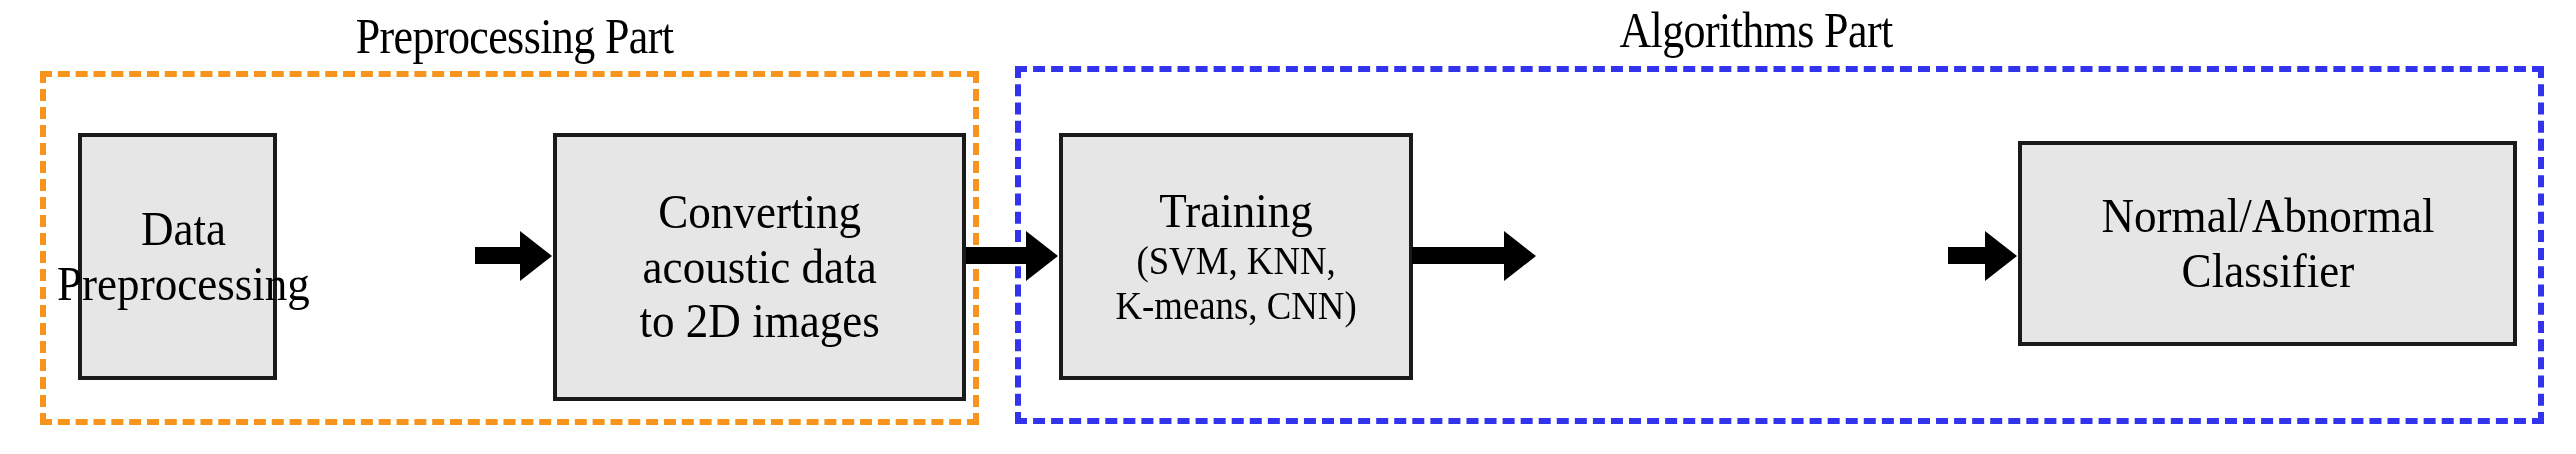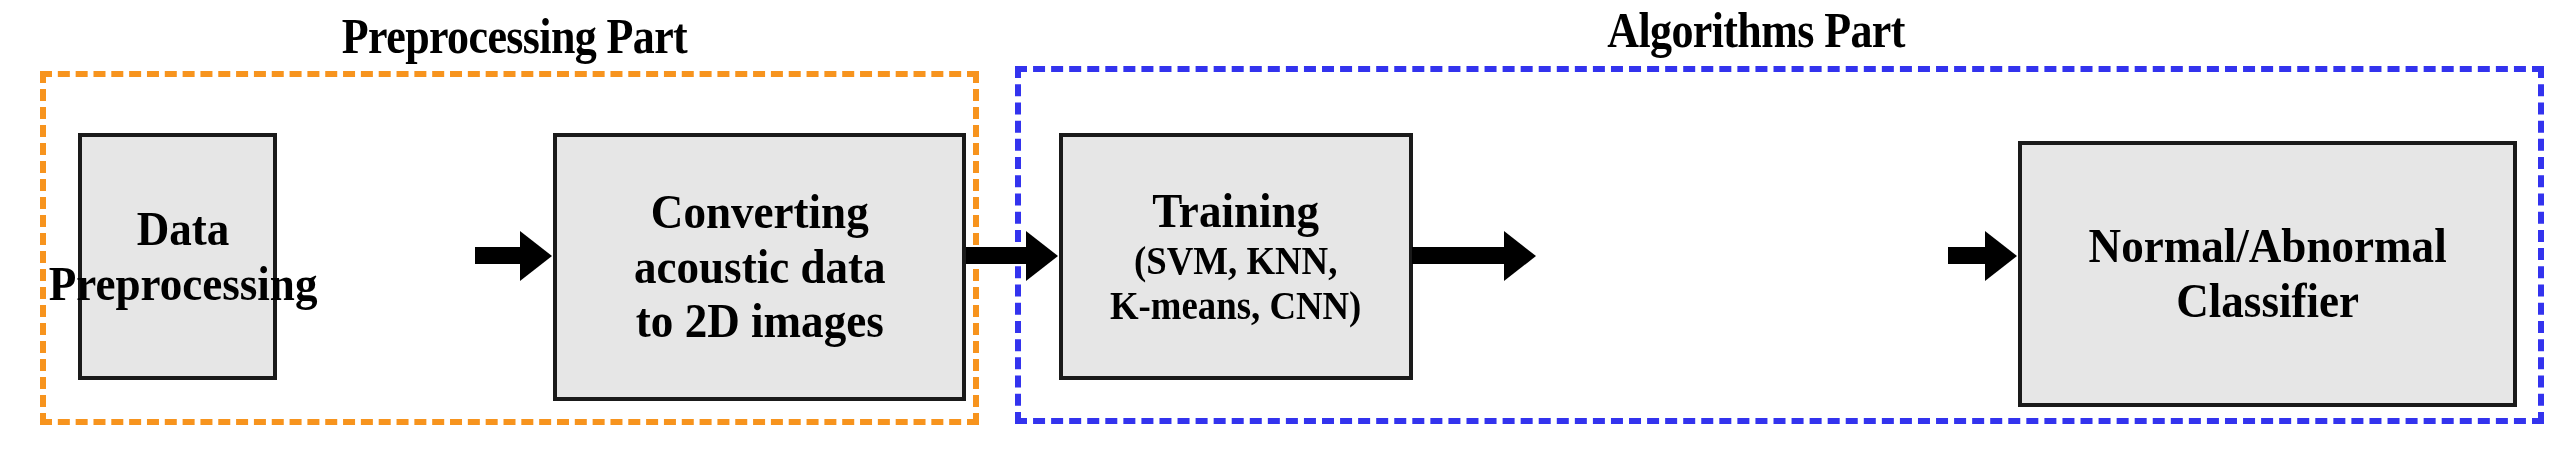--- a/index.html
+++ b/index.html
@@ -4,21 +4,21 @@
 <title>Pipeline Diagram</title>
 <style>
   html,body{margin:0;padding:0;background:#ffffff;}
   body{
     width:2576px;height:454px;
     font-family:"Liberation Serif","DejaVu Serif",serif;
     color:#000000;
     overflow:hidden;
     position:relative;
   }
-  #stage{position:absolute;left:0;top:0;width:2576px;height:454px;font-weight:bold;}
+  #stage{position:absolute;left:0;top:0;width:2576px;height:454px;}
 
   
   .group{position:absolute;box-sizing:border-box;background:transparent;}
   .group.preprocessing{
     left:40px;top:71px;width:939px;height:354px;
     border:6px dashed #F7941E;
   }
   .group.algorithms{
     left:1015px;top:66px;width:1529px;height:358px;
     border:6px dashed #3333EE;
@@ -48,21 +48,21 @@
     z-index:3;
   }
   .pbox .ln{display:block;white-space:nowrap;transform:scaleX(0.92);}
   .pbox .title-lg{font-size:49px;}
   .pbox .title-sm{font-size:40px;}
 
   .box-data       { left:78px;  top:133px; width:199px; height:247px;padding-left:11px; }
   .box-convert    { left:553px;  top:133px; width:413px; height:268px; }
   .box-training   { left:1059px; top:133px; width:354px; height:247px;text-align:center; }
   .box-detector   { left:1537px; top:141px; width:412px; height:234px; }
-  .box-classifier { left:2018px; top:141px; width:499px; height:266px; }
+  .box-classifier { left:2018px; top:141px; width:499px; height:205px; }
 
   
   .arrow{position:absolute;height:17px;background:#000;z-index:4;}
   .arrow::after{
     content:"";position:absolute;right:-30.5px;top:50%;
     transform:translateY(-50%);
     width:0;height:0;
     border-top:25px solid transparent;
     border-bottom:25px solid transparent;
     border-left:32px solid #000;

